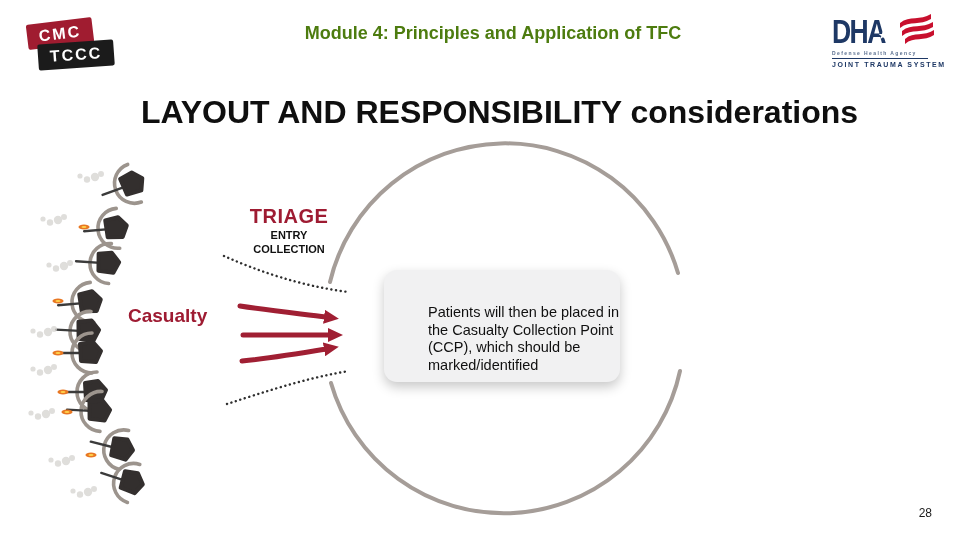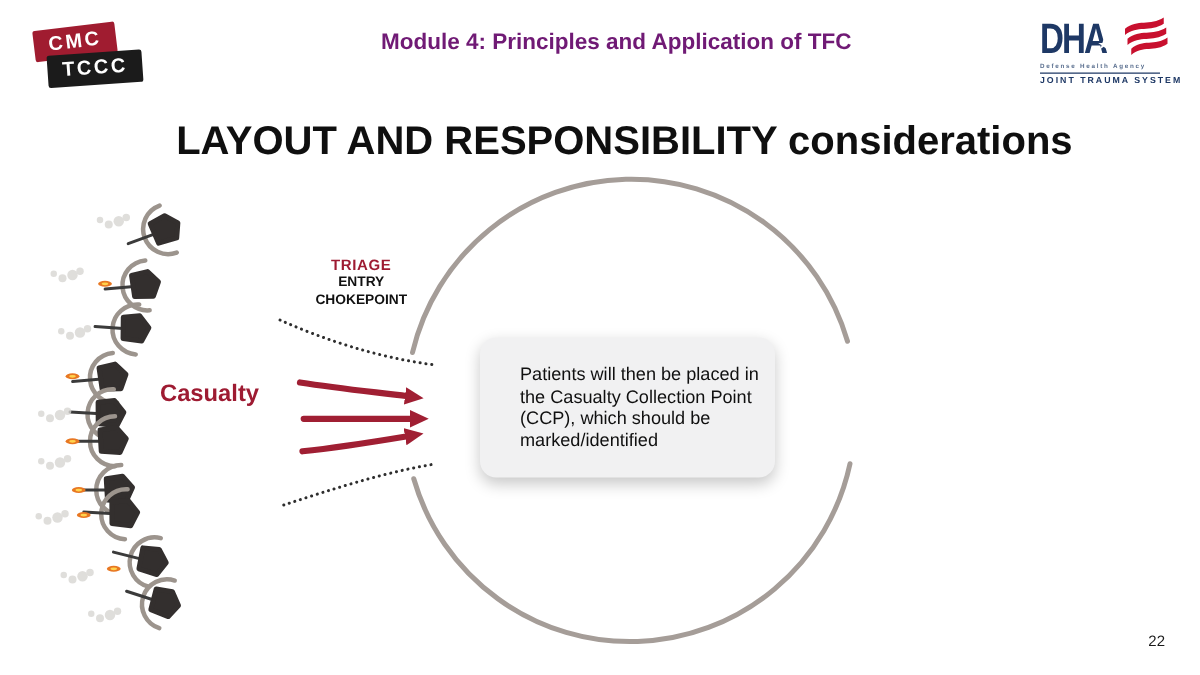--- a/index.html
+++ b/index.html
@@ -10,21 +10,21 @@
   
   .cmc-logo{position:absolute;left:24px;top:14px;width:100px;height:62px;}
   .stamp{position:absolute;display:flex;align-items:center;justify-content:center;
          color:#fff;font-weight:bold;border-radius:2px;}
   .stamp-red{left:3px;top:7px;width:66px;height:25px;background:#A01C30;
              transform:rotate(-7deg);font-size:16px;letter-spacing:2px;z-index:1;}
   .stamp-black{left:14px;top:28px;width:76px;height:26px;background:#1B1B1B;
              transform:rotate(-4deg);font-size:16px;letter-spacing:2px;z-index:2;}
   
   .module-header{position:absolute;left:0;right:0;top:23px;text-align:center;
-    font-size:18px;font-weight:bold;color:#701a75;padding-left:26px;}
+    font-size:18px;font-weight:bold;color:#4d7c0f;padding-left:26px;}
   
   .dha-logo{position:absolute;right:20px;top:16px;width:108px;text-align:left;margin-left:36px;}
   .dha-row{position:relative;height:32px;}
   .dha-acronym{position:absolute;left:0;top:-4px;font-size:34px;font-weight:bold;
     color:#1E3865;letter-spacing:-2px;transform:scaleX(0.78);transform-origin:left top;}
   .dha-star{position:absolute;left:46px;top:13px;font-size:11px;color:#ffffff;z-index:2;}
   .dha-stripes{position:absolute;left:66px;top:-3px;}
   .dha-sub{font-size:5px;font-weight:bold;color:#5A6F8F;letter-spacing:1.4px;
     margin-top:2px;white-space:nowrap;}
   .dha-rule{height:1px;background:#1E3865;margin:2px 0 2px 0;width:96px;}
@@ -35,27 +35,27 @@
   .title-black{position:absolute;left:0;right:0;top:94px;margin:0;text-align:center;
     font-size:32px;font-weight:bold;color:#0f0f0f;padding-left:39px;}
   
   .diagram-svg{position:absolute;left:0;top:0;width:960px;height:540px;}
   .ring{fill:none;stroke:#A59D98;stroke-width:4;stroke-linecap:round;}
   .dots{fill:none;stroke:#2E2E2E;stroke-width:2.4;stroke-linecap:round;
         stroke-dasharray:0.1 4.6;}
   .flow-arrow{fill:none;stroke:#A01F33;stroke-width:5;stroke-linecap:round;}
   
   .triage-block{position:absolute;left:229px;top:205px;width:120px;text-align:center;}
-  .triage-title{font-size:12px;font-weight:bold;color:#9E1B32;letter-spacing:0.5px;}
+  .triage-title{font-size:20px;font-weight:bold;color:#9E1B32;letter-spacing:0.5px;}
   .triage-sub{font-size:11px;font-weight:bold;color:#111;line-height:12.5px;margin-top:1px;}
   .incoming-label{position:absolute;left:128px;top:304px;
     font-size:19px;font-weight:bold;color:#9E1B32;line-height:24px;}
   .ccp-note{position:absolute;left:384px;top:270px;width:236px;height:112px;
     background:#F1F1F2;border-radius:13px;box-shadow:0 5px 12px rgba(0,0,0,0.22);}
-  .ccp-note p{position:absolute;left:28px;top:18px;width:202px;margin:4px;
+  .ccp-note p{position:absolute;left:28px;top:18px;width:202px;margin:16px;
     font-size:14.5px;line-height:17.5px;color:#101010;}
   .page-number{position:absolute;right:28px;bottom:20px;font-size:12px;color:#1a1a1a;}
 </style>
 </head>
 <body>
 
 <div class="slide">
 
   <div class="cmc-logo">
     <div class="stamp stamp-red">
@@ -143,26 +143,26 @@
       <use href="#smoke" transform="translate(48,370)"></use>
       <use href="#smoke" transform="translate(46,414)"></use>
       <use href="#smoke" transform="translate(66,461)"></use>
       <use href="#smoke" transform="translate(88,492)"></use>
     </g>
   </svg>
 
   <div class="triage-block">
     <div class="triage-title">TRIAGE</div>
     <div class="triage-sub">ENTRY</div>
-    <div class="triage-sub">CHOKEPOINT</div>
+    <div class="triage-sub">COLLECTION</div>
   </div>
 
   <div class="incoming-label">
     <div>Casualty</div>
   </div>
 
   <div class="ccp-note">
     <p>Patients will then be placed in the Casualty Collection Point (CCP), which should be marked/identified</p>
   </div>
 
-  <div class="page-number">22</div>
+  <div class="page-number">28</div>
 
 </div>
 
 </body></html>

